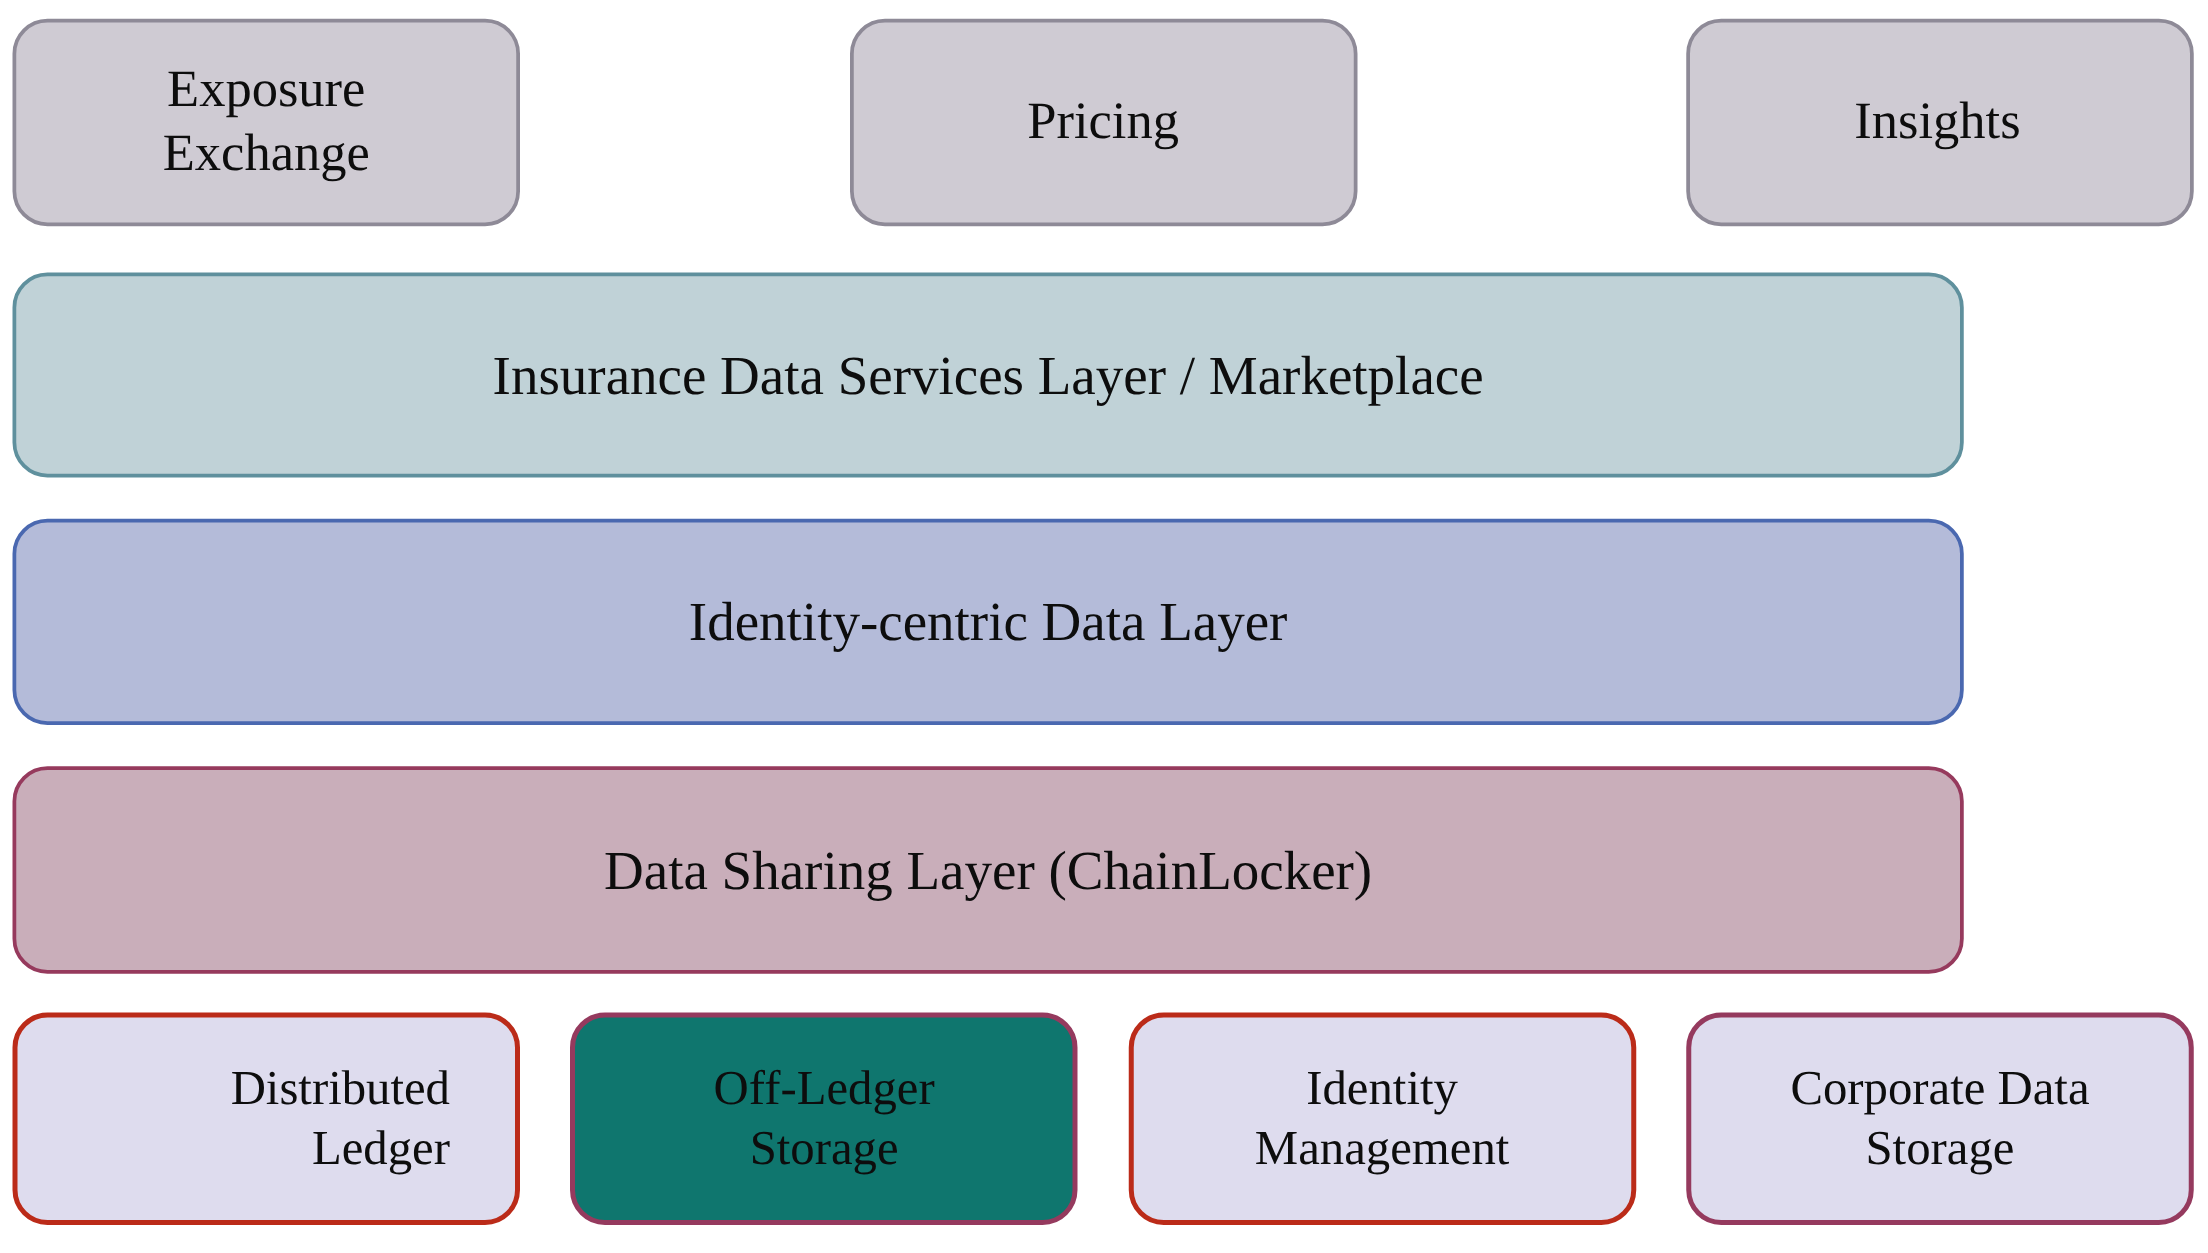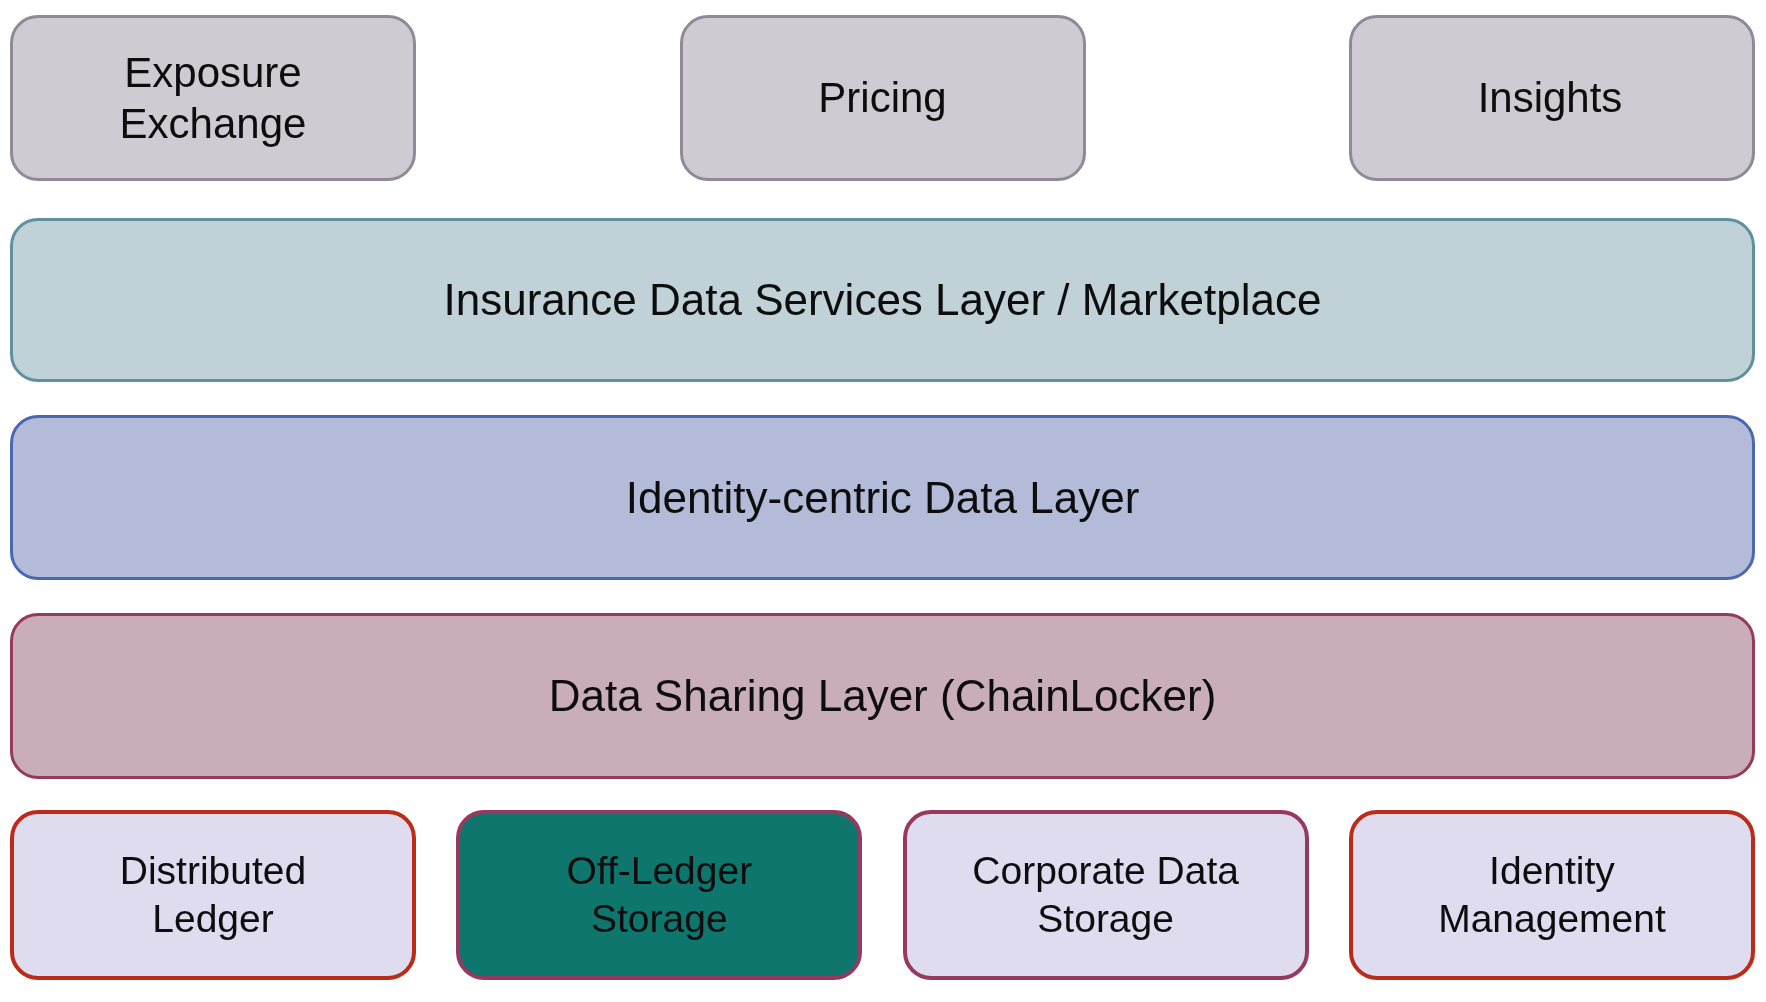--- a/index.html
+++ b/index.html
@@ -12,20 +12,21 @@
     height: 1002px;
     font-family: "Liberation Sans", sans-serif;
     color: #0d0d0d;
     overflow: hidden;
   }
   .canvas {
     position: relative;
     width: 1766px;
     height: 1002px;
     background: #ffffff;
+    font-family: Liberation Serif, serif;
   }
   .row {
     position: absolute;
     left: 10px;
     width: 1745px;
     display: flex;
     justify-content: space-between;
   }
   .top-row    { top: 15px;  height: 166px; }
   .bottom-row { top: 810px; height: 170px; }
@@ -46,21 +47,21 @@
   }
   .bottom-row .small-box {
     border-width: 4px;
     font-size: 39px;
     padding: 0 52px;
   }
 
   .layer {
     position: absolute;
     left: 10px;
-    width: 1745px;
+    width: 1561px;
     box-sizing: border-box;
     border: 3px solid;
     border-radius: 28px;
     display: flex;
     align-items: center;
     justify-content: center;
     text-align: center;
     font-size: 44px;
   }
   .layer-services { top: 218px; height: 164px; }
@@ -92,27 +93,27 @@
 
   <div class="layer layer-identity" style="background-color: rgb(180, 187, 217); border-color: rgb(74, 104, 176);">
     <span class="box-label">Identity-centric Data Layer</span>
   </div>
 
   <div class="layer layer-sharing" style="background-color: rgb(201, 174, 186); border-color: rgb(150, 58, 93);">
     <span class="box-label">Data Sharing Layer (ChainLocker)</span>
   </div>
 
   <div class="row bottom-row">
-    <div class="small-box" style="background-color: rgb(222, 220, 238); border-color: rgb(187, 43, 25);">
+    <div class="small-box" style="background-color: rgb(222, 220, 238); border-color: rgb(187, 43, 25); text-align: right;">
       <span class="box-label">Distributed Ledger</span>
     </div>
     <div class="small-box" style="background-color: #0f766e; border-color: rgb(149, 58, 94);">
       <span class="box-label">Off-Ledger Storage</span>
     </div>
+    <div class="small-box" style="background-color: rgb(222, 220, 238); border-color: rgb(187, 43, 25);">
+      <span class="box-label">Identity Management</span>
+    </div>
     <div class="small-box" style="background-color: rgb(222, 220, 238); border-color: rgb(149, 58, 94);">
       <span class="box-label">Corporate Data Storage</span>
-    </div>
-    <div class="small-box" style="background-color: rgb(222, 220, 238); border-color: rgb(187, 43, 25);">
-      <span class="box-label">Identity Management</span>
     </div>
   </div>
 
 </div>
 
 </body></html>

